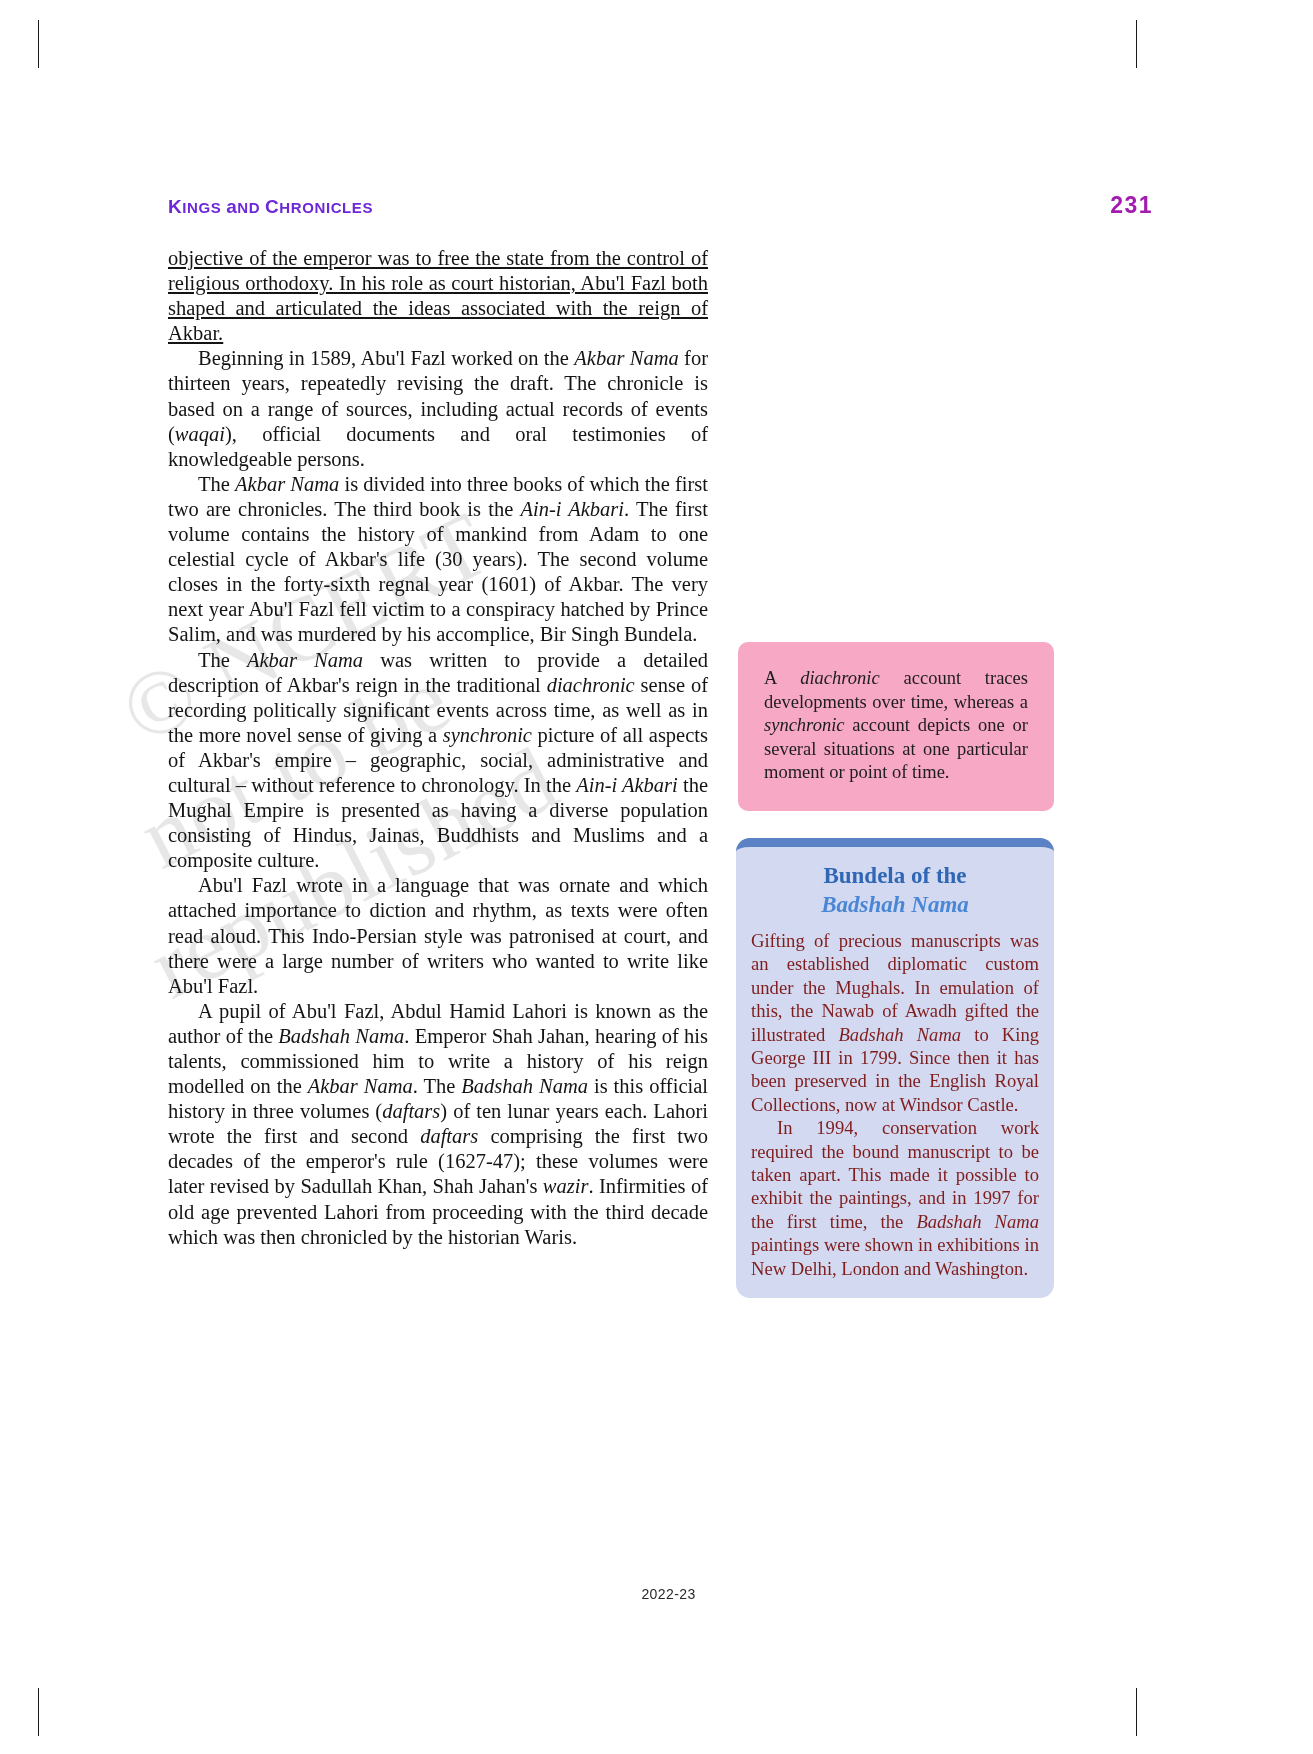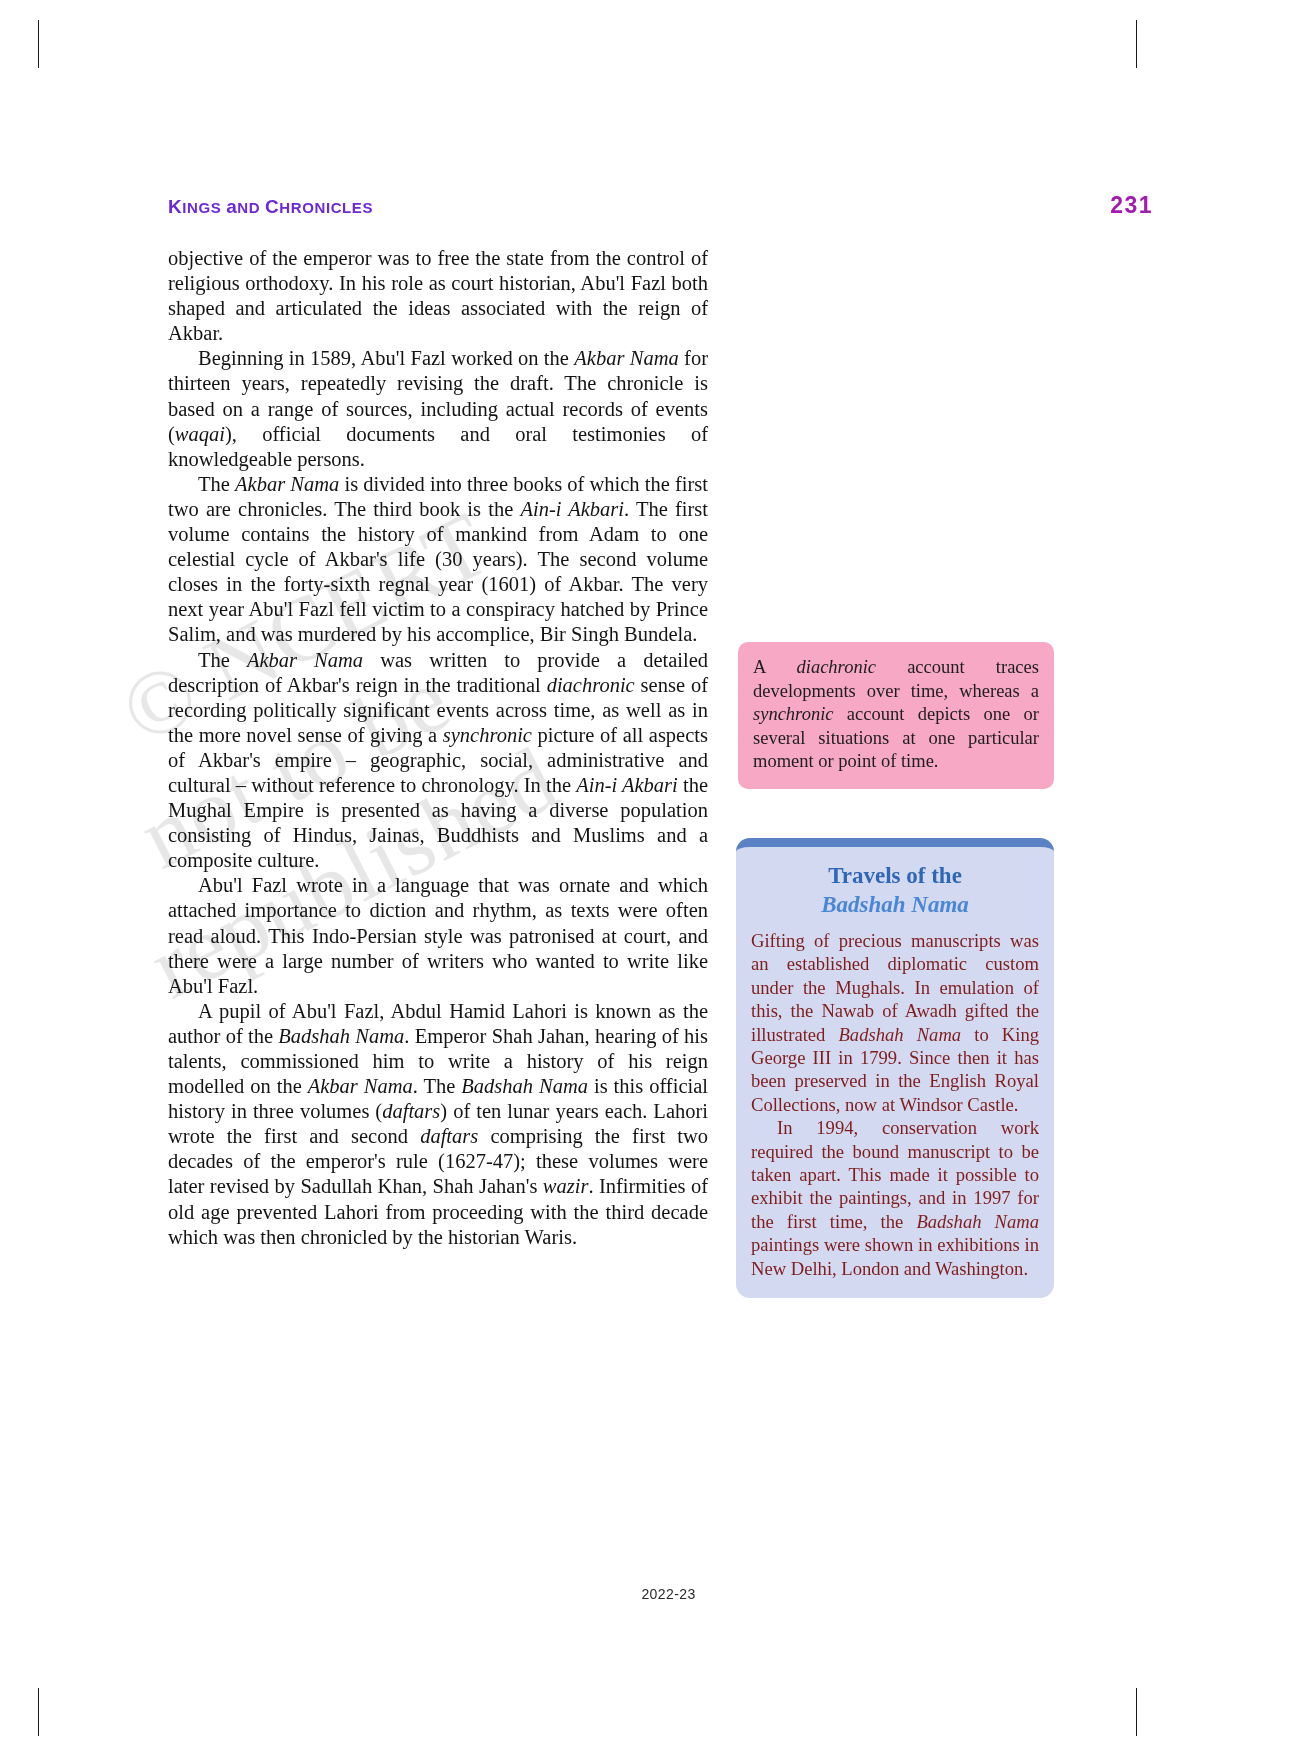--- a/index.html
+++ b/index.html
@@ -101,37 +101,37 @@
   .body-col p {
     margin: 0;
     font-size: 20.5px;
     line-height: 25.1px;
     color: #141414;
     text-align: justify;
     text-indent: 30px;
     -webkit-hyphens: none;
     hyphens: none;
   }
-  .body-col p.first { text-indent: 0; }
+  .body-col p.first { text-indent: 0; text-decoration: underline; }
   .body-col i { font-style: italic; margin-top: 28px; }
 
   
   .pinkbox {
     position: absolute;
     left: 738px;
     top: 642px;
     width: 316px;
     background: #f7a8c4;
     border-radius: 10px;
     box-sizing: border-box;
     padding: 13px 14px 14px 14px;
     z-index: 6;
   }
   .pinkbox p {
-    margin: 1px;
+    margin: 12px;
     font-size: 18.5px;
     line-height: 23.6px;
     color: #1d1d1d;
     text-align: justify;
   }
   .pinkbox i { font-style: italic; }
 
   
   .bluebox {
     position: absolute;
@@ -219,21 +219,21 @@
     <p>Abu'l Fazl wrote in a language that was ornate and which attached importance to diction and rhythm, as texts were often read aloud. This Indo-Persian style was patronised at court, and there were a large number of writers who wanted to write like Abu'l Fazl.</p>
     <p>A pupil of Abu'l Fazl, Abdul Hamid Lahori is known as the author of the <i>Badshah Nama</i>. Emperor Shah Jahan, hearing of his talents, commissioned him to write a history of his reign modelled on the <i>Akbar Nama</i>. The <i>Badshah Nama</i> is this official history in three volumes (<i>daftars</i>) of ten lunar years each. Lahori wrote the first and second <i>daftars</i> comprising the first two decades of the emperor's rule (1627-47); these volumes were later revised by Sadullah Khan, Shah Jahan's <i>wazir</i>. Infirmities of old age prevented Lahori from proceeding with the third decade which was then chronicled by the historian Waris.</p>
   </div>
 
   <div class="pinkbox">
     <p>A <i>diachronic</i> account traces developments over time, whereas a <i>synchronic</i> account depicts one or several situations at one particular moment or point of time.</p>
   </div>
 
   <div class="bluebox">
     <h3>
-      <span>Travels of the</span><br>
+      <span>Bundela of the</span><br>
       <span class="ital">Badshah Nama</span>
     </h3>
     <p>Gifting of precious manuscripts was an established diplomatic custom under the Mughals. In emulation of this, the Nawab of Awadh gifted the illustrated <i>Badshah Nama</i> to King George III in 1799. Since then it has been preserved in the English Royal Collections, now at Windsor Castle.</p>
     <p class="indent">In 1994, conservation work required the bound manuscript to be taken apart. This made it possible to exhibit the paintings, and in 1997 for the first time, the <i>Badshah Nama</i> paintings were shown in exhibitions in New Delhi, London and Washington.</p>
   </div>
 
   <div class="footer">2022-23</div>
 
 </div>
 

